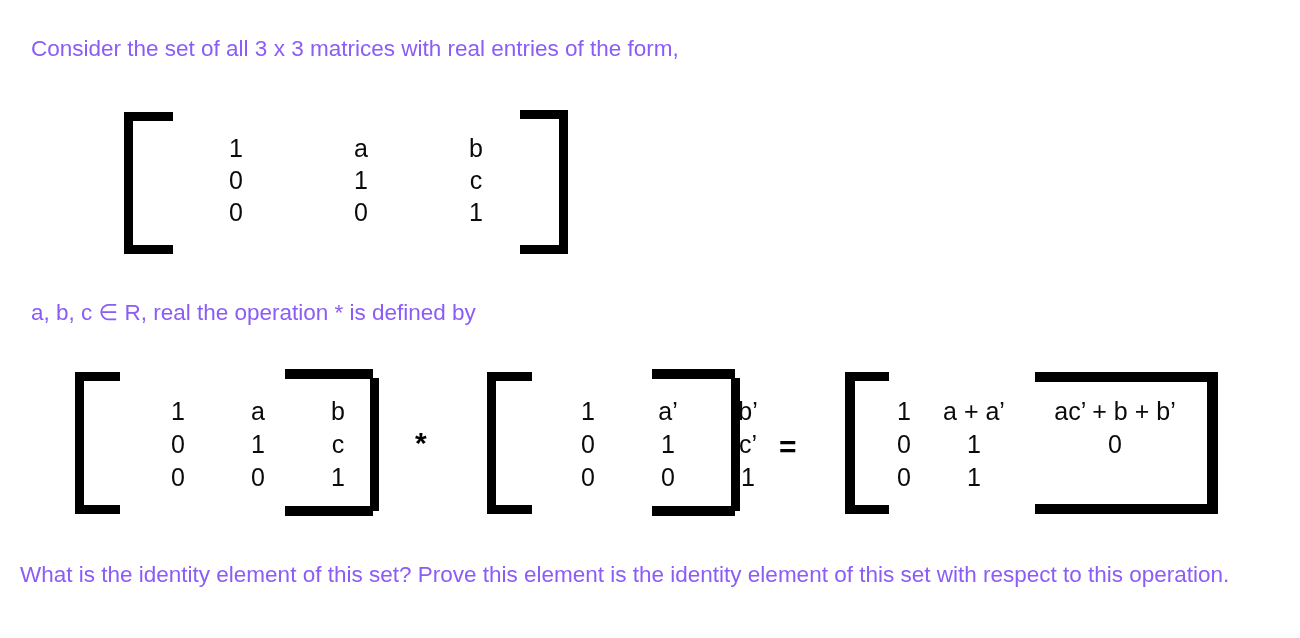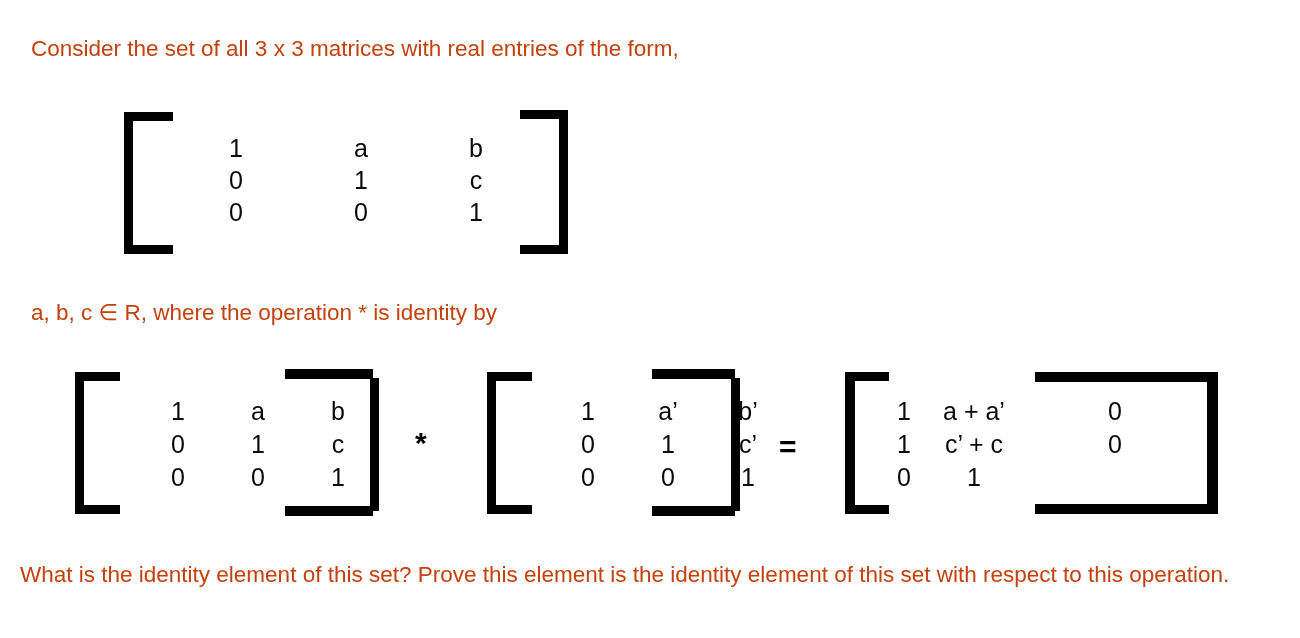--- a/index.html
+++ b/index.html
@@ -15,21 +15,21 @@
     font-family: "Liberation Sans", sans-serif;
     color: #000000;
     -webkit-font-smoothing: antialiased;
   }
 
   
   .prose {
     position: absolute;
     font-size: 22.5px;
     line-height: 31px;
-    color: #c2410c;
+    color: #8b5cf6;
     white-space: pre-wrap;
   }
   #intro-line   { left: 31px; top: 33px; }
   #condition-line { left: 31px; top: 297px; }
   #question-block { left: 20px; top: 559px; width: 1230px; }
 
   
   .matrix {
     position: absolute;
   }
@@ -146,21 +146,21 @@
     <span>c</span>
     <span>0</span>
     <span>0</span>
     <span>1</span>
   </div>
   <div class="bk" id="mf-rb-v"></div>
   <div class="bk" id="mf-rb-t"></div>
   <div class="bk" id="mf-rb-b"></div>
 </div>
 
-<div class="prose" id="condition-line">a, b, c ∈ R, where the operation * is identity by</div>
+<div class="prose" id="condition-line">a, b, c ∈ R, real the operation * is defined by</div>
 
 <div class="matrix" id="matrix-a">
   <div class="bk" id="ma-lb-v"></div>
   <div class="bk" id="ma-lb-t"></div>
   <div class="bk" id="ma-lb-b"></div>
   <div class="cells">
     <span>1</span>
     <span>a</span>
     <span>b</span>
     <span>0</span>
@@ -199,23 +199,23 @@
 
 <div class="op" id="equals-operator">=</div>
 
 <div class="matrix" id="matrix-result">
   <div class="bk" id="mr-lb-v"></div>
   <div class="bk" id="mr-lb-t"></div>
   <div class="bk" id="mr-lb-b"></div>
   <div class="cells">
     <span>1</span>
     <span>a + a’</span>
-    <span>0</span>
-    <span>1</span>
-    <span>c’ + c</span>
+    <span>ac’ + b + b’</span>
+    <span>0</span>
+    <span>1</span>
     <span>0</span>
     <span>0</span>
     <span>1</span>
   </div>
   <div class="bk" id="mr-rb-t"></div>
   <div class="bk" id="mr-rb-v"></div>
   <div class="bk" id="mr-rb-b"></div>
 </div>
 
 <div class="prose" id="question-block">What is the identity element of this set? Prove this element is the identity element of this set with respect to this operation.</div>

